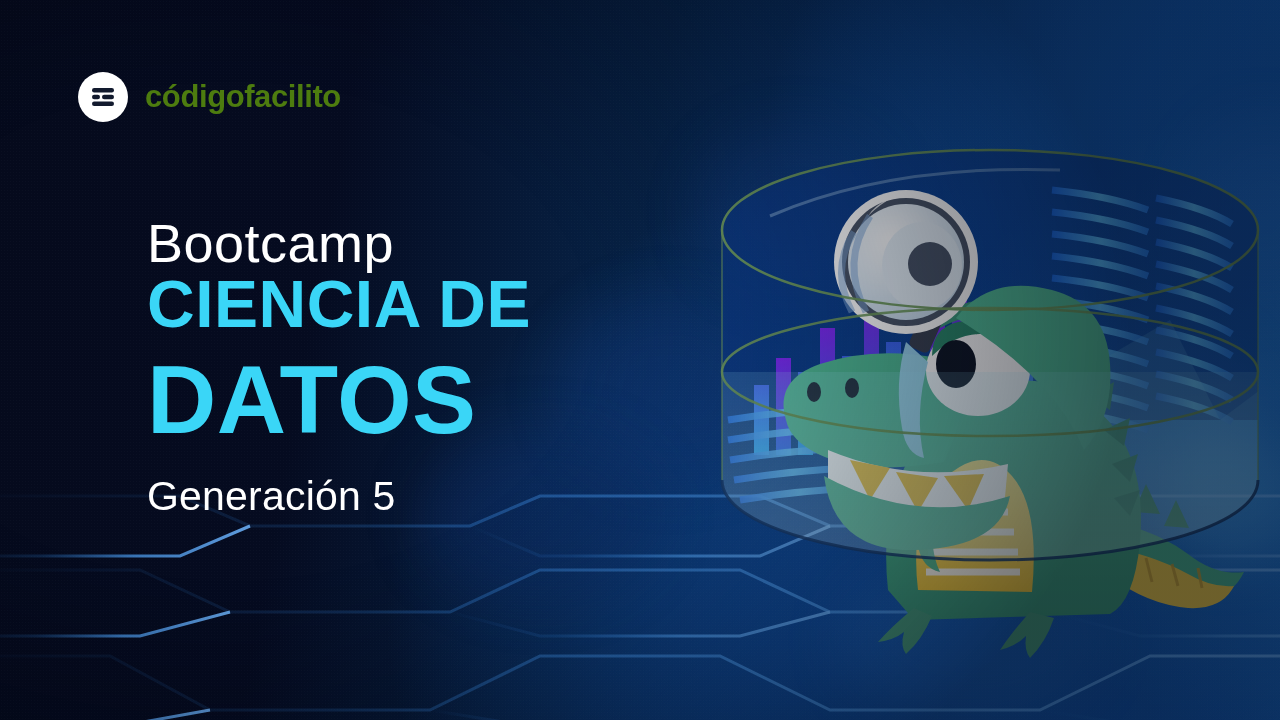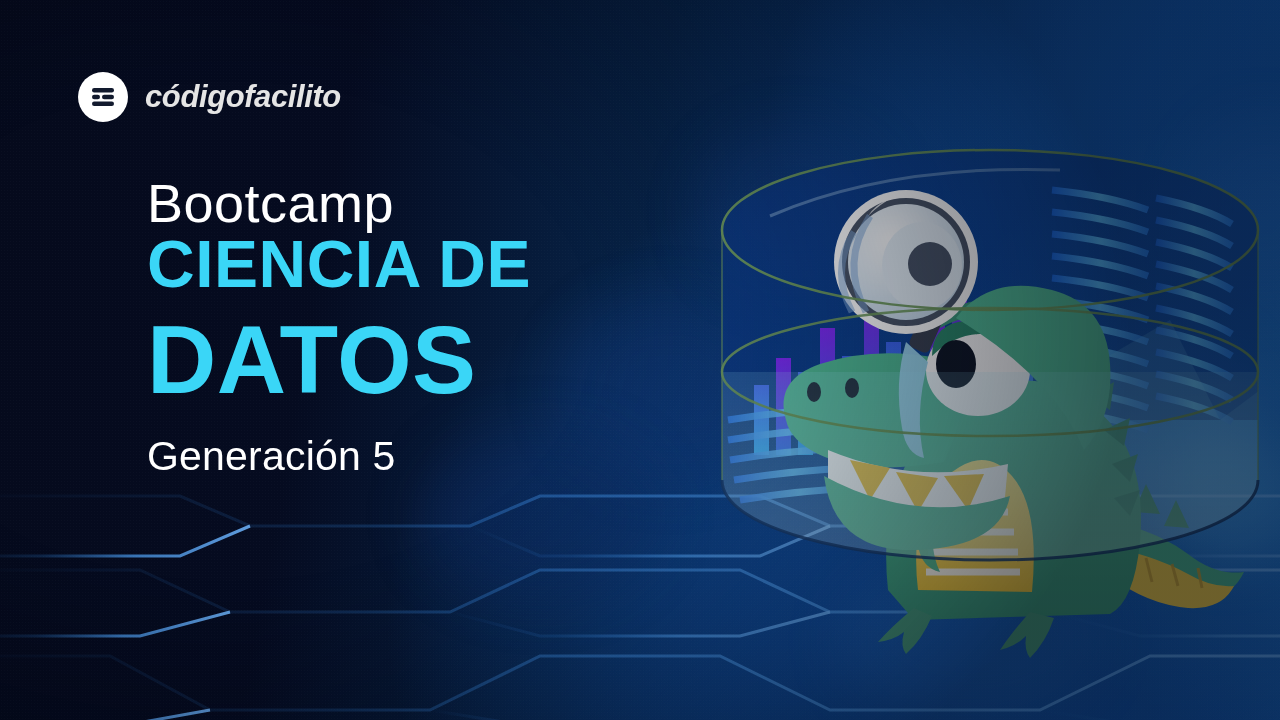--- a/index.html
+++ b/index.html
@@ -51,36 +51,36 @@
     position:absolute; left:78px; top:72px;
     display:flex; align-items:center; gap:17px;
   }
   .logo-mark {
     width:50px; height:50px; border-radius:50%;
     background:#ffffff;
     display:flex; align-items:center; justify-content:center;
     flex:none;
   }
   .logo-word {
-    color:#e5e5e5;
+    color:#4d7c0f;
     font-size:31px;
     letter-spacing:-.4px;
     font-weight:600;
     white-space:nowrap;
-    font-style:italic;
   }
 
   
   .copy { position:absolute; left:147px; top:176px; }
   .line-bootcamp {
     color:#ffffff;
     font-size:54px;
     font-weight:300;
     letter-spacing:.5px;
     line-height:1.0;
+    margin-top:40px;
   }
   .line-ciencia {
     color:#3ad6f7;
     font-size:66px;
     font-weight:bold;
     letter-spacing:.5px;
     line-height:1.06;
   }
   .line-datos {
     color:#3ad6f7;

